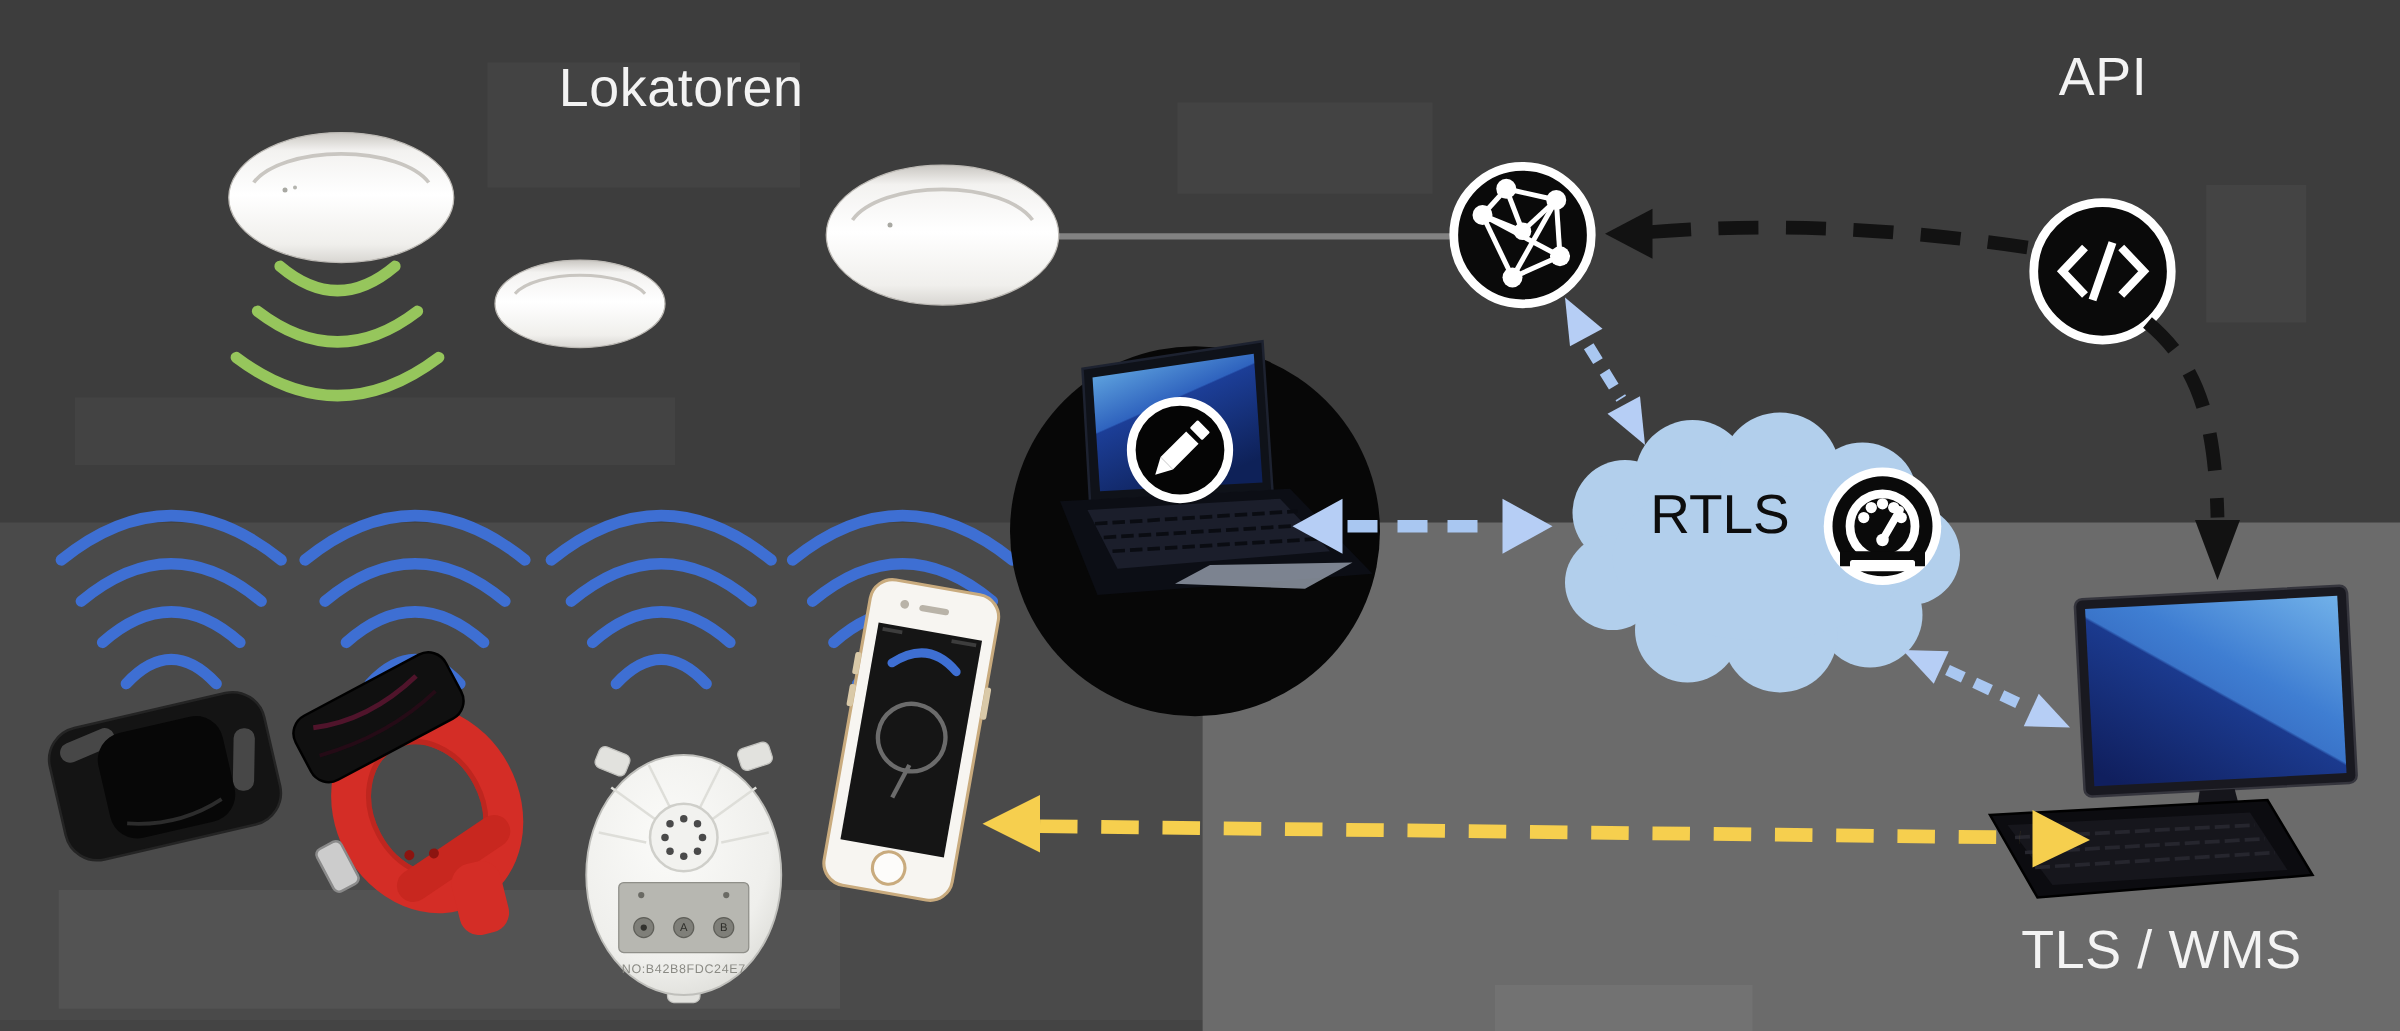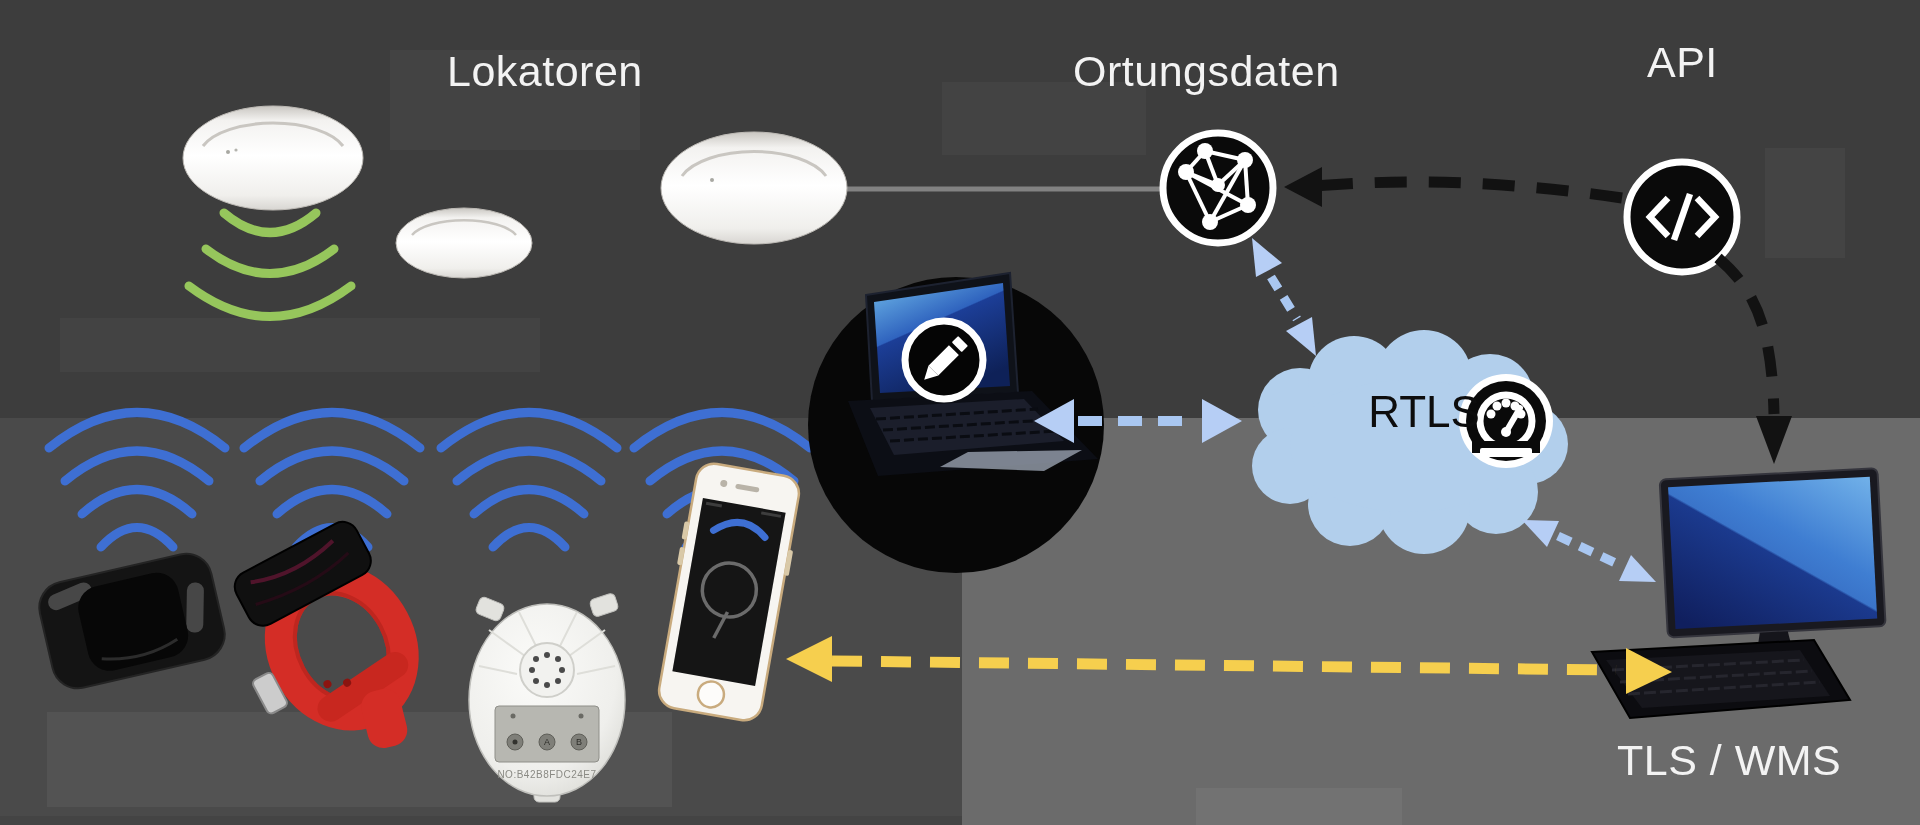--- a/index.html
+++ b/index.html
@@ -11,21 +11,21 @@
   .artifact{position:absolute;}
   .a1{left:390px;top:50px;width:250px;height:100px;background:rgba(255,255,255,.035);}
   .a2{left:60px;top:318px;width:480px;height:54px;background:rgba(255,255,255,.03);}
   .a3{left:47px;top:712px;width:625px;height:95px;background:rgba(255,255,255,.05);}
   .a4{left:1765px;top:148px;width:80px;height:110px;background:rgba(255,255,255,.04);}
   .a5{left:1196px;top:788px;width:206px;height:37px;background:rgba(255,255,255,.05);}
   .a6{left:942px;top:82px;width:204px;height:73px;background:rgba(255,255,255,.03);}
   .a7{left:0;top:816px;width:962px;height:9px;background:rgba(0,0,0,.08);}
   svg.diagram{position:absolute;left:0;top:0;}
   .label{position:absolute;color:#f3f3f3;font-size:43px;font-weight:400;letter-spacing:.5px;white-space:nowrap;text-align:center;}
-  .cloud-label{position:absolute;left:1324px;top:388px;width:200px;text-align:center;color:#0d0d0d;
+  .cloud-label{position:absolute;left:1276px;top:388px;width:200px;text-align:center;color:#0d0d0d;
                font-size:44px;line-height:47px;font-weight:400;}
 </style>
 </head>
 <body>
 
 <div class="stage">
 
   <div class="bg bg-bl"></div>
   <div class="bg bg-br"></div>
   <div class="artifact a1"></div>
@@ -315,20 +315,19 @@
     </g>
 
     <g>
       <line x1="832" y1="661" x2="1616" y2="670" stroke="#f6cf4e" stroke-width="11" stroke-dasharray="30 19"></line>
       <polygon points="786,659 832,636 832,682" fill="#f6cf4e"></polygon>
       <polygon points="1672,672 1626,648 1626,694" fill="#f6cf4e"></polygon>
     </g>
   </svg>
 
   <div class="label" style="left:447px;top:47px">Lokatoren</div>
-  <div class="label" style="left:1073px;top:47px">Ortungsdaten</div>
   <div class="label" style="left:1647px;top:38px">API</div>
   <div class="label" style="left:1617px;top:736px">TLS / WMS</div>
   <div class="cloud-label">
     <div>RTLS</div>
   </div>
 
 </div>
 
 </body></html>

